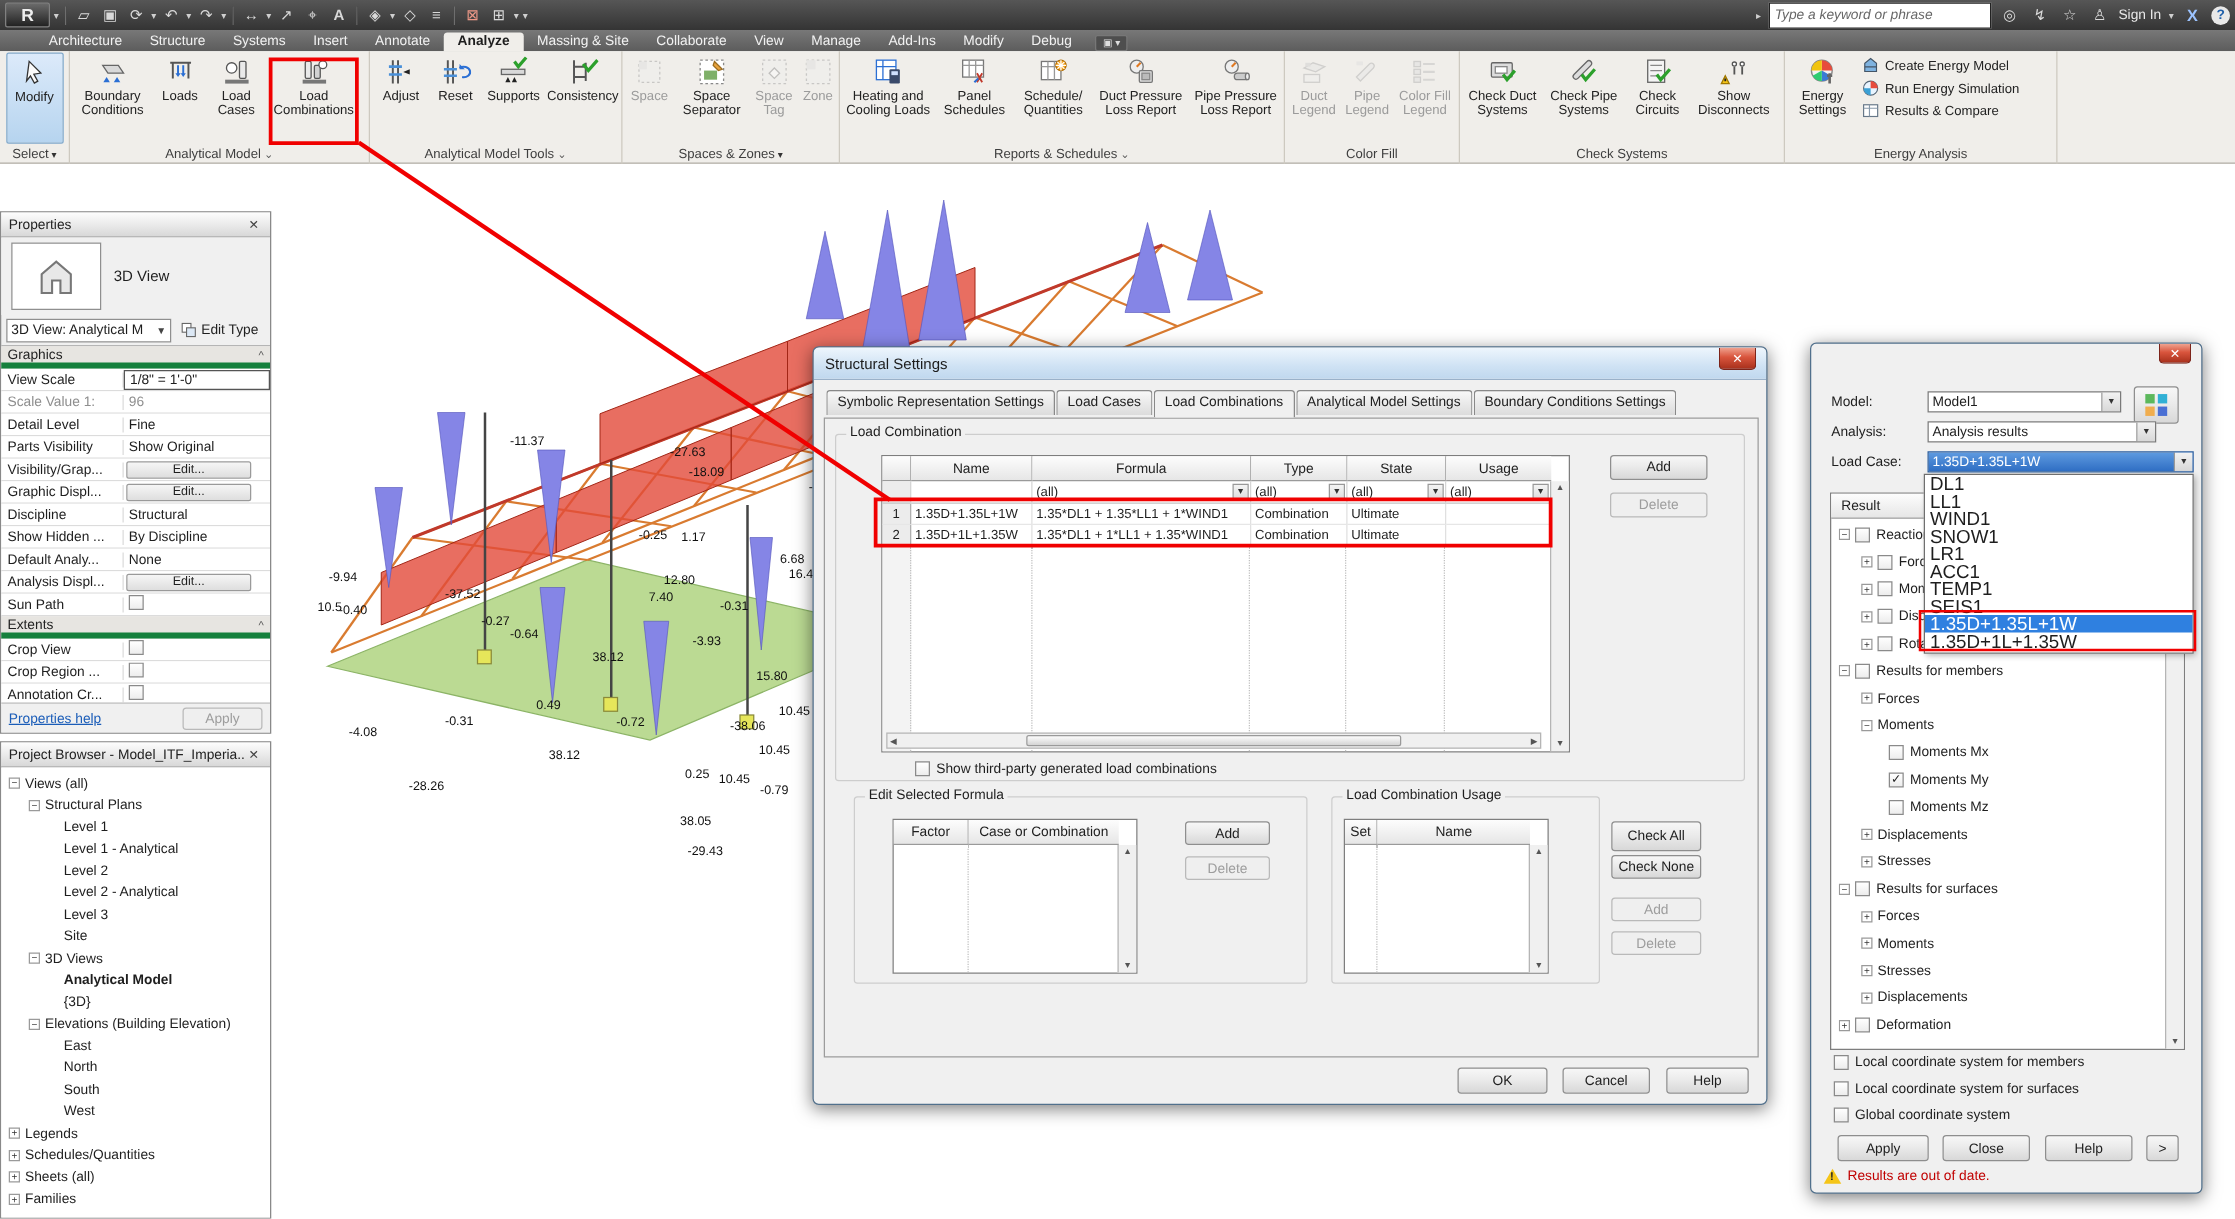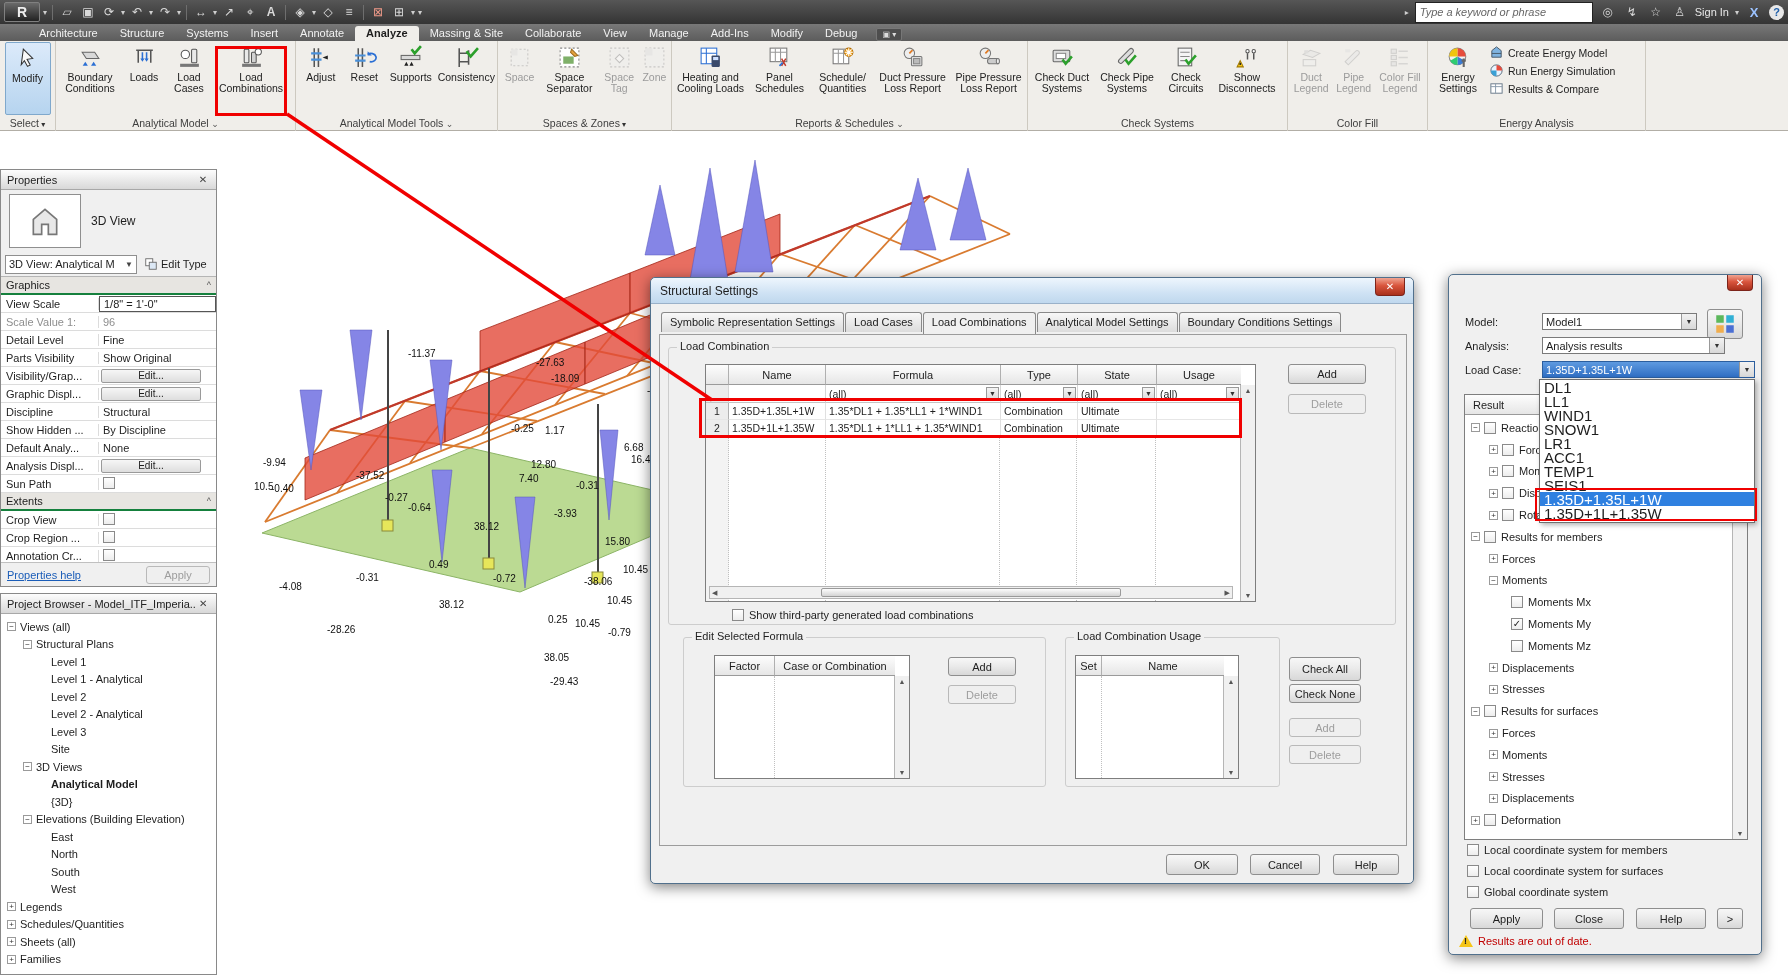--- a/index.html
+++ b/index.html
@@ -49,21 +49,21 @@
 .prevbox{width:72px;height:54px;background:#fff;border:1px solid #8f8f8f;display:flex;align-items:center;justify-content:center}
 .typesel{height:24px;display:flex;align-items:center;gap:3px;padding:0 4px}
 .tsbox{width:132px;height:19px;background:#fff;border:1px solid #8f8f8f;display:flex;align-items:center;padding:0 3px;overflow:hidden;white-space:nowrap}
 .tsarrow{margin-left:auto;font-size:8px;color:#444}
 .etbtn{height:19px;display:flex;align-items:center;gap:3px;padding:0 3px;border:1px solid transparent;font-size:11px;white-space:nowrap;overflow:hidden}
 .grid{border-top:1px solid #b5b5b5}
 .prow{display:flex;height:18px;border-bottom:1px solid #dcdcdc;background:#fff;align-items:center;font-size:11px}
 .prow .pl{width:98px;padding-left:5px;border-right:1px solid #dcdcdc;overflow:hidden;white-space:nowrap}
 .prow .pv{flex:1;padding-left:4px;overflow:hidden;white-space:nowrap}
 .prow.dim{color:#8e8e8e}
-.sechdr{display:flex;height:18px;background:#e7e5e1;border-bottom:2px solid #15803d;align-items:center;padding:0 5px;font-size:11px;color:#222}
+.sechdr{display:flex;height:18px;background:#e7e5e1;border-bottom:5px solid #15803d;align-items:center;padding:0 5px;font-size:11px;color:#222}
 .sechdr .car{margin-left:auto;font-size:9px;color:#555}
 .editbtn{width:100px;height:14px;margin-left:2px;background:linear-gradient(#f6f6f6,#dedede);border:1px solid #9a9a9a;border-radius:2px;font-size:10px;display:flex;align-items:center;justify-content:center}
 .cb{width:12px;height:12px;border:1px solid #8a8a8a;background:linear-gradient(#fff,#ededed);display:inline-flex;align-items:center;justify-content:center;flex:none}
 .cb.ck::after{content:"\2713";font-size:10px;color:#222;line-height:10px}
 .pfoot{height:24px;display:flex;align-items:center;padding:0 6px;background:#f0f0f0;border-top:1px solid #c0c0c0}
 .plink{color:#1b5db8;text-decoration:underline;font-size:11px}
 .wbtn{background:linear-gradient(#f7f7f7,#ebebeb 45%,#d8d8d8);border:1px solid #8e8e8e;border-radius:3px;font-size:11px;display:flex;align-items:center;justify-content:center;color:#1e1e1e}
 .wbtn.dis{color:#9d9d9d;border-color:#b9b9b9;background:#efefef}
 #browser{left:0;top:593px;width:217px;height:382px}
 .trowb{display:flex;align-items:center;height:17.5px;font-size:11px;white-space:nowrap;overflow:hidden}
@@ -439,20 +439,49 @@
             <circle cx="9" cy="8" r="5" fill="#eee" stroke="#777"></circle>
             <path d="M9 8l3-3" stroke="#e07820" stroke-width="1.6"></path>
             <rect x="11" y="13" width="11" height="5" rx="2.5" fill="#ccc" stroke="#777"></rect>
             <ellipse cx="21" cy="15.5" rx="1.5" ry="2.5" fill="#eee" stroke="#777"></ellipse>
           </svg>
         <span>Pipe Pressure Loss Report</span>
       </div>
     </div>
     <div class="rlabel launch">Reports &amp; Schedules</div>
   </div>
+  <div class="rpanel" style="width:140px">
+    <div class="rbody">
+      <div class="bbtn dis" style="width:44px">
+        <svg class="bic" viewBox="0 0 24 24">
+            <path d="M4 9l7-4 9 3-7 4z" fill="#e3e3e3" stroke="#aaa"></path>
+            <rect x="5" y="5" width="4" height="3" fill="#ccc"></rect>
+            <rect x="4" y="14" width="12" height="6" fill="#eee" stroke="#aaa"></rect>
+          </svg>
+        <span>Duct Legend</span>
+      </div>
+      <div class="bbtn dis" style="width:42px">
+        <svg class="bic" viewBox="0 0 24 24">
+            <path d="M4 16L14 6c2-2 5 1 3 3L7 19z" fill="#e7e7e7" stroke="#aaa"></path>
+            <rect x="4" y="4" width="5" height="3" fill="#ddd"></rect>
+          </svg>
+        <span>Pipe Legend</span>
+      </div>
+      <div class="bbtn dis" style="width:52px">
+        <svg class="bic" viewBox="0 0 24 24">
+            <rect x="4" y="4" width="5" height="4" fill="#ddd" stroke="#aaa"></rect>
+            <rect x="4" y="10" width="5" height="4" fill="#ddd" stroke="#aaa"></rect>
+            <rect x="4" y="16" width="5" height="4" fill="#ddd" stroke="#aaa"></rect>
+            <path d="M11 6h9M11 12h9M11 18h9" stroke="#bbb" stroke-width="1.6"></path>
+          </svg>
+        <span>Color Fill Legend</span>
+      </div>
+    </div>
+    <div class="rlabel">Color Fill</div>
+  </div>
   <div class="rpanel" style="width:260px">
     <div class="rbody">
       <div class="bbtn" style="width:64px">
         <svg class="bic" viewBox="0 0 24 24">
             <rect x="3" y="5" width="16" height="11" rx="1" fill="#ddd" stroke="#666"></rect>
             <rect x="6" y="8" width="9" height="5" fill="#fff" stroke="#888"></rect>
             <path d="M12 14l3 4 6-7" stroke="#2ca02c" stroke-width="2.5" fill="none"></path>
           </svg>
         <span>Check Duct Systems</span>
       </div>
@@ -476,49 +505,20 @@
             <path d="M8 21h-6l3-6z" fill="#f5c518" stroke="#a07800"></path>
             <path d="M5 17v2.2" stroke="#222" stroke-width="1.4"></path>
             <path d="M12 14v-6m6 6V8" stroke="#555" stroke-width="1.4"></path>
             <circle cx="12" cy="6" r="1.6" fill="#fff" stroke="#555"></circle>
             <circle cx="18" cy="6" r="1.6" fill="#fff" stroke="#555"></circle>
           </svg>
         <span>Show Disconnects</span>
       </div>
     </div>
     <div class="rlabel">Check Systems</div>
-  </div>
-  <div class="rpanel" style="width:140px">
-    <div class="rbody">
-      <div class="bbtn dis" style="width:44px">
-        <svg class="bic" viewBox="0 0 24 24">
-            <path d="M4 9l7-4 9 3-7 4z" fill="#e3e3e3" stroke="#aaa"></path>
-            <rect x="5" y="5" width="4" height="3" fill="#ccc"></rect>
-            <rect x="4" y="14" width="12" height="6" fill="#eee" stroke="#aaa"></rect>
-          </svg>
-        <span>Duct Legend</span>
-      </div>
-      <div class="bbtn dis" style="width:42px">
-        <svg class="bic" viewBox="0 0 24 24">
-            <path d="M4 16L14 6c2-2 5 1 3 3L7 19z" fill="#e7e7e7" stroke="#aaa"></path>
-            <rect x="4" y="4" width="5" height="3" fill="#ddd"></rect>
-          </svg>
-        <span>Pipe Legend</span>
-      </div>
-      <div class="bbtn dis" style="width:52px">
-        <svg class="bic" viewBox="0 0 24 24">
-            <rect x="4" y="4" width="5" height="4" fill="#ddd" stroke="#aaa"></rect>
-            <rect x="4" y="10" width="5" height="4" fill="#ddd" stroke="#aaa"></rect>
-            <rect x="4" y="16" width="5" height="4" fill="#ddd" stroke="#aaa"></rect>
-            <path d="M11 6h9M11 12h9M11 18h9" stroke="#bbb" stroke-width="1.6"></path>
-          </svg>
-        <span>Color Fill Legend</span>
-      </div>
-    </div>
-    <div class="rlabel">Color Fill</div>
   </div>
   <div class="rpanel" style="width:218px">
     <div class="rbody">
       <div class="bbtn" style="width:56px">
         <svg class="bic" viewBox="0 0 24 24">
             <circle cx="11" cy="11" r="8" fill="#f2f2f2" stroke="#888"></circle>
             <path d="M11 3a8 8 0 0 1 8 8h-8z" fill="#e74c3c"></path>
             <path d="M11 11l7 4a8 8 0 0 1-7 4z" fill="#3a7bd5"></path>
             <path d="M11 11l-7 4a8 8 0 0 0 7 4z" fill="#2ecc71"></path>
             <path d="M3 11a8 8 0 0 1 8-8v8z" fill="#f1c40f"></path>

